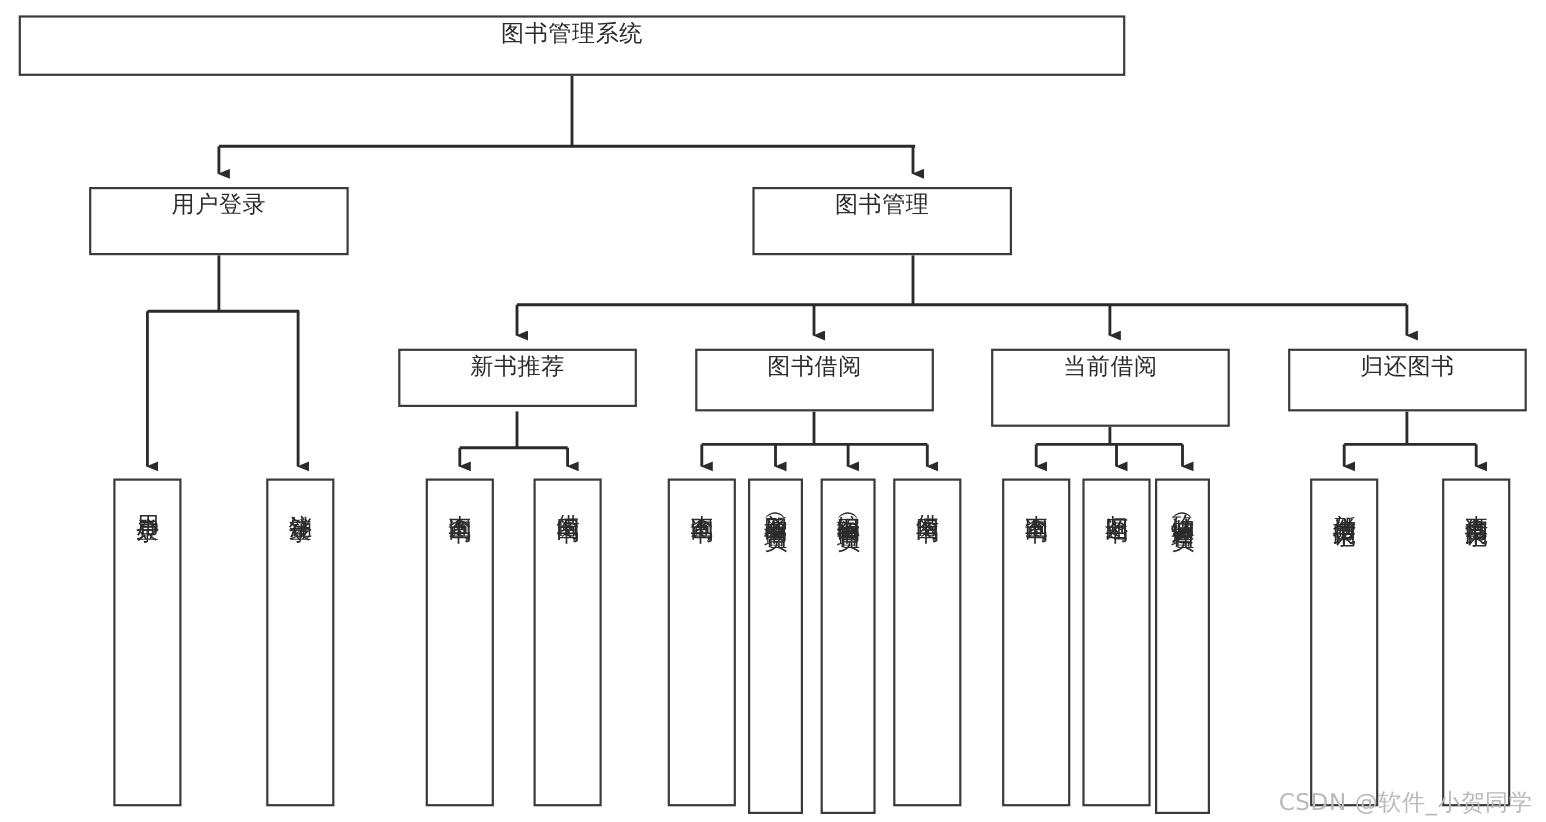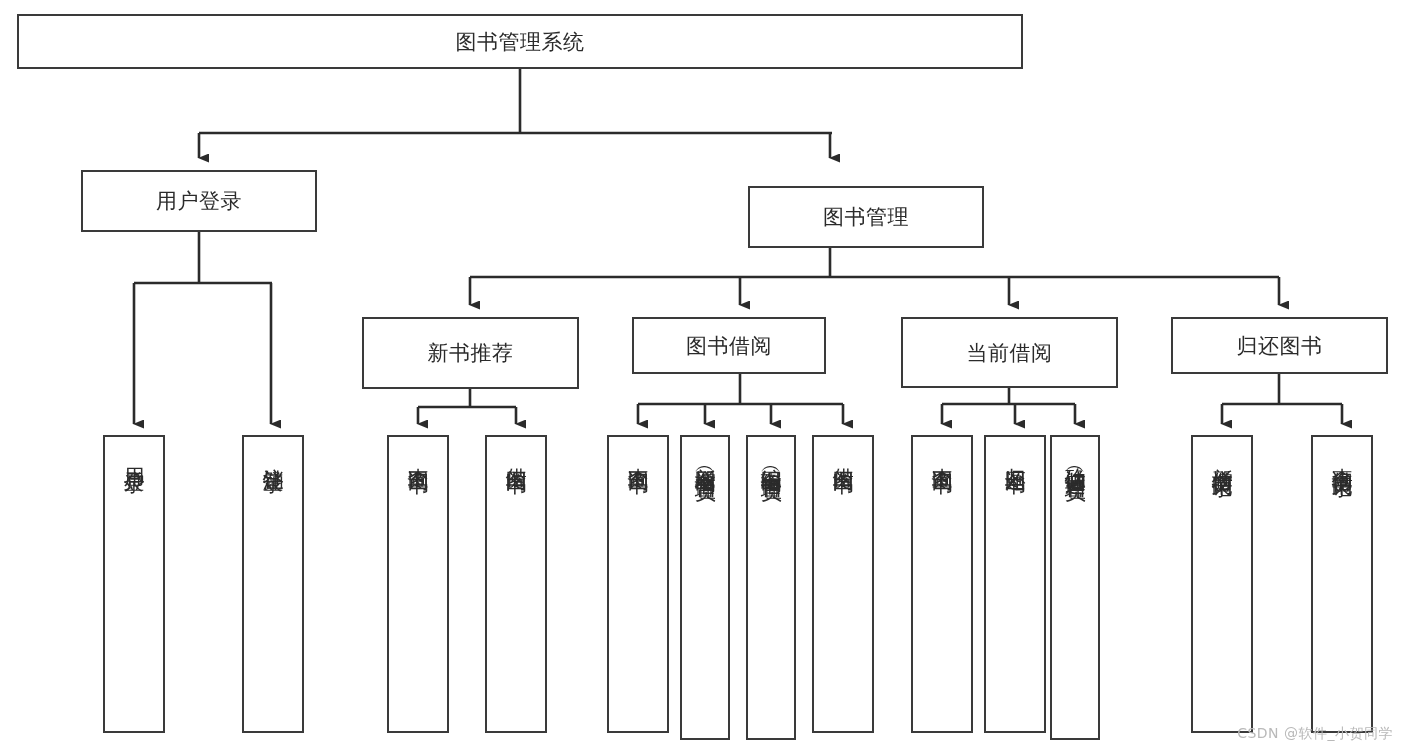--- a/index.html
+++ b/index.html
@@ -21,21 +21,21 @@
     top: 0;
     width: 1405px;
     height: 747px;
   }
   .node {
     position: absolute;
     box-sizing: border-box;
     border: 2px solid #3a3a3a;
     background: #ffffff;
     display: flex;
-    align-items: center;
+    align-items: flex-start;
     justify-content: center;
     color: #2b2b2b;
   }
   .node-h {
     font-size: 21px;
     letter-spacing: 0.5px;
     white-space: nowrap;
   }
   .node-root .label {
     font-size: 21px;
@@ -53,21 +53,21 @@
     letter-spacing: 2px;
     white-space: nowrap;
   }
   .label {
     pointer-events: none;
   }
   .watermark {
     position: absolute;
     right: 12px;
     bottom: 4px;
-    font-size: 14px;
+    font-size: 21px;
     color: #b9b9b9;
     white-space: nowrap;
     letter-spacing: 0.5px;
   }
 </style>
 </head>
 <body>
 
 <div id="canvas">
 
@@ -122,28 +122,28 @@
     </g>
   </svg>
 
   <div class="node node-h node-root" style="left: 17px; top: 14px; width: 1006px; height: 55px;">
     <span class="label">图书管理系统</span>
   </div>
 
   <div class="node node-h" style="left: 81px; top: 170px; width: 236px; height: 62px;">
     <span class="label">用户登录</span>
   </div>
-  <div class="node node-h" style="left: 748px; top: 170px; width: 236px; height: 62px; margin-top: 16px;">
+  <div class="node node-h" style="left: 684px; top: 170px; width: 236px; height: 62px;">
     <span class="label">图书管理</span>
   </div>
 
-  <div class="node node-h" style="left: 362px; top: 317px; width: 217px; height: 72px;">
+  <div class="node node-h" style="left: 362px; top: 317px; width: 217px; height: 53px;">
     <span class="label">新书推荐</span>
   </div>
-  <div class="node node-h" style="left: 632px; top: 317px; width: 194px; height: 57px;">
+  <div class="node node-h" style="left: 632px; top: 317px; width: 217px; height: 57px;">
     <span class="label">图书借阅</span>
   </div>
   <div class="node node-h" style="left: 901px; top: 317px; width: 217px; height: 71px;">
     <span class="label">当前借阅</span>
   </div>
   <div class="node node-h" style="left: 1171px; top: 317px; width: 217px; height: 57px;">
     <span class="label">归还图书</span>
   </div>
 
   <div class="node node-v" style="left: 103px; top: 435px; width: 62px; height: 298px;">

